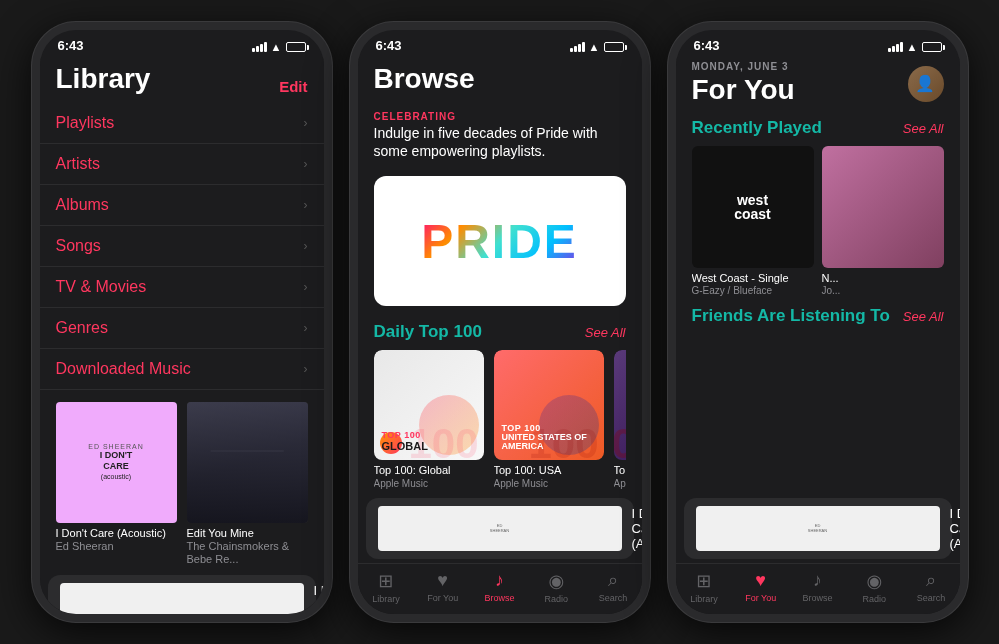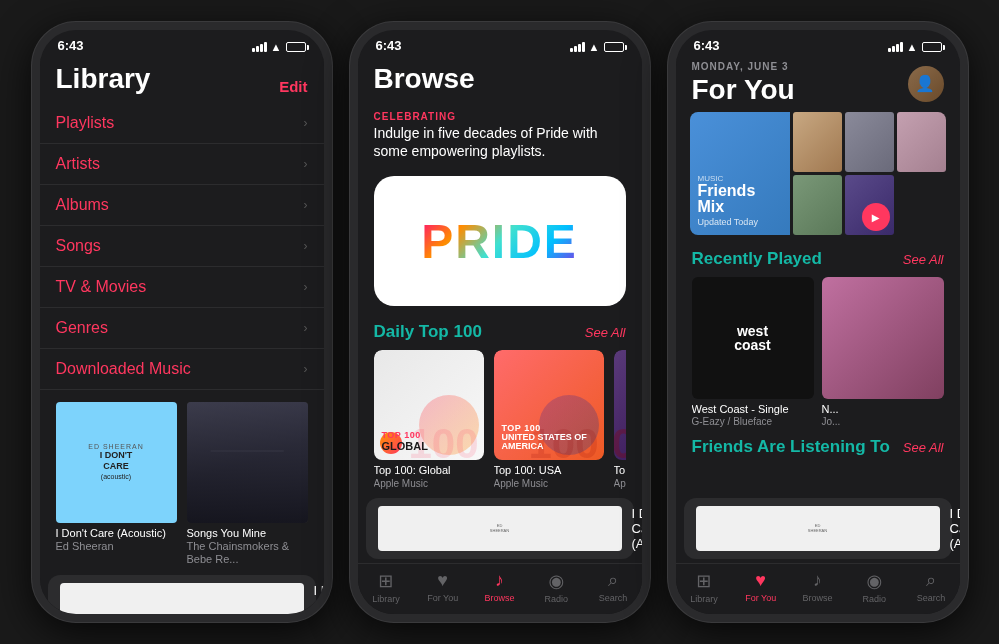--- a/index.html
+++ b/index.html
@@ -117,21 +117,21 @@
       aspect-ratio: 1;
       border-radius: 4px;
       margin-bottom: 4px;
       overflow: hidden;
     }
     .album-name { font-size: 11px; color: white; font-weight: 500; line-height: 1.2; }
     .album-artist { font-size: 11px; color: #8e8e93; line-height: 1.2; }
 
     
     .ed-sheeran-art {
-      background: #7dd3fc;
+      background: #f0abfc;
       display: flex;
       flex-direction: column;
       justify-content: center;
       align-items: center;
       font-size: 8px;
       color: #333;
       text-align: center;
       padding: 19px;
     }
     .ed-sheeran-art .big-text { font-size: 10px; font-weight: 700; line-height: 1.3; }
@@ -242,21 +242,21 @@
       margin-bottom: 2px;
     }
     .celebrating-text {
       font-size: 14px;
       color: white;
       line-height: 1.3;
     }
     .pride-card {
       margin: 8px 16px;
       background: white;
-      border-radius: 20px;
+      border-radius: 12px;
       display: flex;
       justify-content: center;
       align-items: center;
       height: 130px;
       overflow: hidden;
     }
     .pride-text {
       font-size: 48px;
       font-weight: 900;
       background: linear-gradient(135deg, #ff0080, #ff8c00, #40e0d0, #00bfff, #8a2be2);
@@ -592,21 +592,21 @@
               <div class="big-text" style="font-size:9px; font-weight:800; color:#222; text-align:center; line-height:1.2;">I DON'T<br>CARE<br><span style="font-size:7px; font-weight:400;">(acoustic)</span></div>
             </div>
             <div class="album-name">I Don't Care (Acoustic)</div>
             <div class="album-artist">Ed Sheeran</div>
           </div>
           <div class="album-card">
             <div class="album-art call-you-mine-art">
               <div class="street-line"></div>
               <div style="position:absolute; inset:0; background: linear-gradient(180deg, rgba(60,60,80,0.8) 0%, rgba(20,20,30,0.9) 100%);"></div>
             </div>
-            <div class="album-name">Songs You Mine</div>
+            <div class="album-name">Edit You Mine</div>
             <div class="album-artist">The Chainsmokers &amp; Bebe Re...</div>
           </div>
         </div>
       </div>
 
       <div style="flex:1"></div>
 
       <div class="mini-player">
         <div class="mini-album ed-art-mini">
           
@@ -753,34 +753,20 @@
 
     <div class="foryou-screen">
       <div class="foryou-header">
         <div>
           <div class="foryou-date">MONDAY, JUNE 3</div>
           <div class="foryou-title">For You</div>
         </div>
         <div class="foryou-avatar" style="background: linear-gradient(135deg,#8a6a4a,#6a4a2a); display:flex; justify-content:center; align-items:center; font-size:16px;">👤</div>
       </div>
 
-      <div class="friends-mix-grid">
-        <div class="fm-main">
-          <div class="fm-main-label">MUSIC</div>
-          <div class="fm-main-title">Friends<br>Mix</div>
-          <div class="fm-main-sub">Updated Today</div>
-        </div>
-        <div class="fm-small fm-img1"></div>
-        <div class="fm-small fm-img2"></div>
-        <div class="fm-small fm-img3"></div>
-        <div class="fm-small fm-img4"></div>
-        <div class="fm-small" style="background: linear-gradient(135deg,#5a4a8a,#3a2a6a); position:relative; display:flex; justify-content:flex-end; align-items:flex-end; padding:4px;">
-          <div class="play-btn-overlay" style="position:relative; bottom:0; right:0;">▶</div>
-        </div>
-      </div>
 
       <div class="recently-played-section">
         <div class="section-header">
           <span class="section-heading">Recently Played</span>
           <span class="see-all">See All</span>
         </div>
         <div class="rp-cards">
           <div class="rp-card">
             <div class="rp-art rp-art2">
               <div class="west-coast-art">west<br>coast</div>

